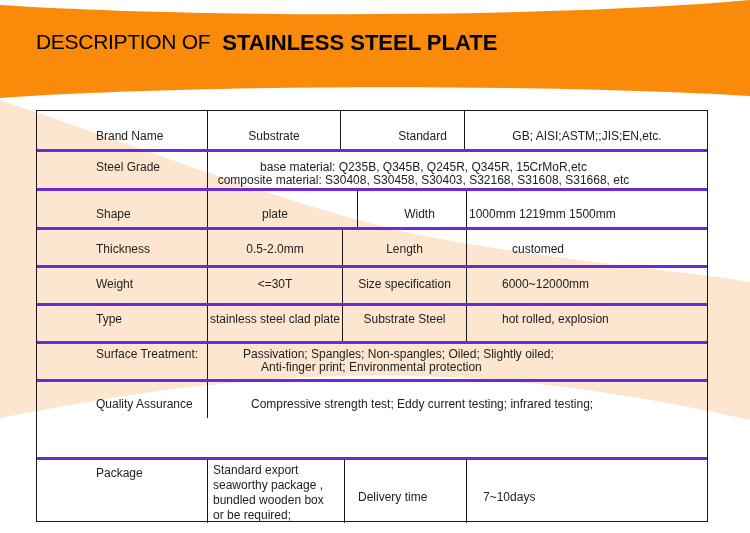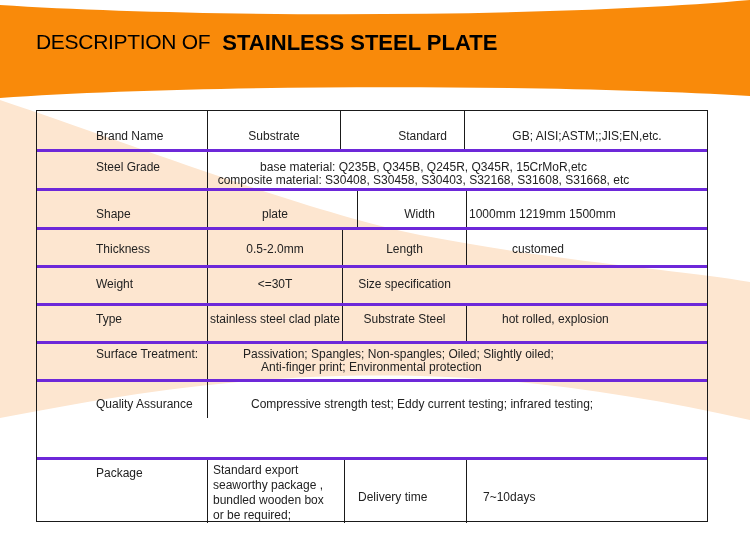--- a/index.html
+++ b/index.html
@@ -70,20 +70,21 @@
     <div class="cell lbl" style="left:0;width:170px;padding-top:13px;"><span>Thickness</span></div>
     <div class="cell vl c" style="left:170px;width:135px;padding-top:13px;"><span>0.5-2.0mm</span></div>
     <div class="cell vl c" style="left:305px;width:124px;padding-top:13px;"><span>Length</span></div>
     <div class="cell vl" style="left:429px;width:243px;padding-top:13px;padding-left:45px;"><span>customed</span></div>
   </div>
 
   <div class="row" style="top:154px;height:38px;">
     <div class="cell lbl" style="left:0;width:170px;padding-top:10px;"><span>Weight</span></div>
     <div class="cell vl c" style="left:170px;width:135px;padding-top:10px;"><span>&lt;=30T</span></div>
     <div class="cell vl c" style="left:305px;width:124px;padding-top:10px;"><span>Size specification</span></div>
+    <div class="cell vl" style="left:429px;width:243px;padding-top:10px;padding-left:35px;"><span>6000~12000mm</span></div>
   </div>
 
   <div class="row" style="top:230px;height:38px;">
     <div class="cell lbl" style="left:0;width:170px;padding-top:4px;"><span>Surface Treatment:</span></div>
     <div class="cell vl" style="left:170px;width:502px;padding-top:4px;padding-left:35px;">
       <div>Passivation; Spangles; Non-spangles; Oiled; Slightly oiled;</div>
       <div style="padding-left:18px;">Anti-finger print; Environmental protection</div>
     </div>
   </div>
 

